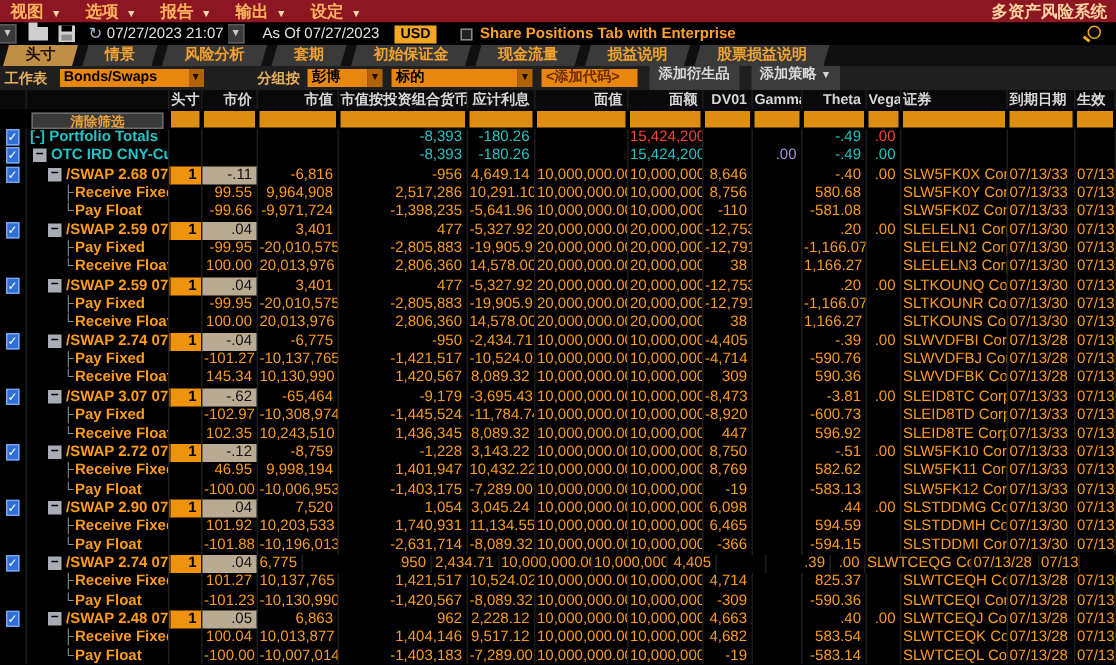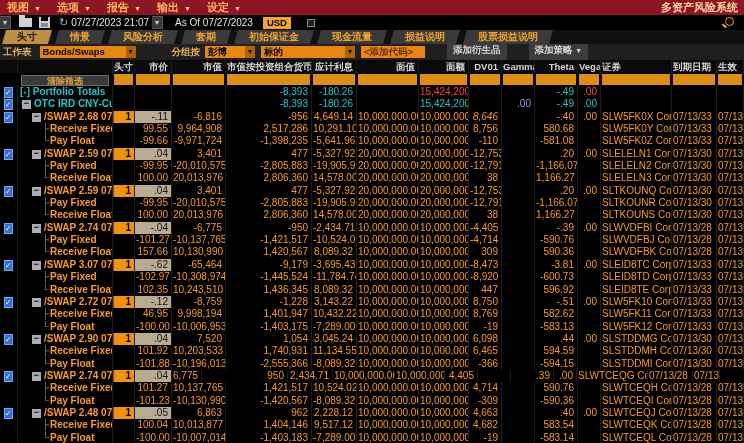--- a/index.html
+++ b/index.html
@@ -40,21 +40,21 @@
        background:#3a3a3a;color:#f2a22e;transform:skewX(-16deg);margin-left:4px;}
   .tab > span{display:inline-block;transform:skewX(16deg);}
   .tab.active{background:#bf8f45;color:#241200;}
   
   .wsbar{position:absolute;left:0;top:44px;width:744px;height:16px;background:#1f1f1f;
          display:flex;align-items:center;font-size:9.5px;}
   .ws-label{color:#e8b05c;font-weight:bold;margin-left:3px;}
   .ofield{height:12px;line-height:12px;background:#e8860d;color:#000;font-weight:bold;
           padding:0 3px;overflow:hidden;white-space:nowrap;}
   .odrop{width:10px;height:12px;background:#b36200;color:#1a0d00;font-size:7px;text-align:center;line-height:12px;}
-  .gbtn{height:16px;line-height:12px;background:#3c3c3c;color:#d8d8d8;padding:0 6px;margin-left:22px;font-weight:bold;}
+  .gbtn{height:16px;line-height:12px;background:#3c3c3c;color:#d8d8d8;padding:0 6px;margin-left:8px;font-weight:bold;}
   .placeholder-text{color:#6b2c00;}
   
   .grid{position:absolute;left:0;top:60px;width:744px;height:383px;background:#000;}
   .hdr-row{display:flex;height:13px;line-height:13px;font-size:9.5px;color:#d6d6d6;font-weight:bold;background:#0a0a0a;}
   .filter-row{display:flex;height:13px;background:#000;}
   .rows{position:absolute;left:0;top:26px;width:744px;height:357px;overflow:hidden;}
   .row{display:flex;height:12.35px;line-height:12.5px;font-size:10px;}
   .cell{flex:none;overflow:hidden;white-space:nowrap;border-right:1px solid #1d1d1d;padding:0 3px 0 1px;}
   .cell.r{text-align:right;}
   .cell.l{text-align:left;}
@@ -89,20 +89,21 @@
   <div class="ctrlbar">
     <span class="mini-drop">▼</span>
     <span class="icon-folder"></span>
     <span class="icon-save"></span>
     <span class="refresh-glyph">↻</span>
     <span class="dt-text">07/27/2023 21:07</span>
     <span class="mini-drop" style="margin-left:3px">▼</span>
     <span class="asof">As Of 07/27/2023</span>
     <span class="usd-badge">USD</span>
     <span class="share-chk"></span>
+    <span class="share-label">Share Positions Tab with Enterprise</span>
     <span class="mag"></span>
   </div>
 
   <div class="tabbar" id="tabbar">
       <span class="tab active"><span>头寸</span></span>
       <span class="tab"><span>情景</span></span>
       <span class="tab"><span>风险分析</span></span>
       <span class="tab"><span>套期</span></span>
       <span class="tab"><span>初始保证金</span></span>
       <span class="tab"><span>现金流量</span></span>
@@ -231,21 +232,21 @@
         <div class="row">
           <span class="cell" style="width: 18px; padding: 0px;"><span class="chkbox">✓</span></span>
           <span class="cell l" style="width: 95px; color: rgb(251, 156, 29); font-weight: bold; padding-left: 14px;"><span class="expand-box">−</span>/SWAP 2.68 07/1</span>
           <span class="cell r pos-fill" style="width: 22px; color: rgb(251, 156, 29);">1</span>
           <span class="cell r px-fill" style="width: 37px; color: rgb(251, 156, 29);">-.11</span>
           <span class="cell r" style="width: 54px; color: rgb(251, 156, 29);">-6,816</span>
           <span class="cell r" style="width: 86px; color: rgb(251, 156, 29);">-956</span>
           <span class="cell r" style="width: 45px; color: rgb(251, 156, 29);">4,649.14</span>
           <span class="cell r" style="width: 62px; color: rgb(251, 156, 29);">10,000,000.00</span>
           <span class="cell r" style="width: 50px; color: rgb(251, 156, 29);">10,000,000</span>
-          <span class="cell r" style="width: 33px; color: rgb(251, 156, 29); font-style: italic;">8,646</span>
+          <span class="cell r" style="width: 33px; color: rgb(251, 156, 29);">8,646</span>
           <span class="cell r" style="width: 33px; color: rgb(251, 156, 29);"></span>
           <span class="cell r" style="width: 43px; color: rgb(251, 156, 29);">-.40</span>
           <span class="cell r" style="width: 23px; color: rgb(251, 156, 29);">.00</span>
           <span class="cell l" style="width: 71px; color: rgb(251, 156, 29);">SLW5FK0X Corp</span>
           <span class="cell l" style="width: 45px; color: rgb(251, 156, 29);">07/13/33</span>
           <span class="cell l" style="width: 27px; color: rgb(251, 156, 29);">07/13/23</span>
         </div>
         <div class="row">
           <span class="cell" style="width: 18px; padding: 0px;"></span>
           <span class="cell l" style="width: 95px; color: rgb(251, 156, 29); font-weight: bold; padding-left: 24px;"><span class="tree-glyph">├</span>Receive Fixed</span>
@@ -423,21 +424,21 @@
           <span class="cell r" style="width: 43px; color: rgb(251, 156, 29);">-590.76</span>
           <span class="cell r" style="width: 23px; color: rgb(251, 156, 29);"></span>
           <span class="cell l" style="width: 71px; color: rgb(251, 156, 29);">SLWVDFBJ Corp</span>
           <span class="cell l" style="width: 45px; color: rgb(251, 156, 29);">07/13/28</span>
           <span class="cell l" style="width: 27px; color: rgb(251, 156, 29);">07/13/23</span>
         </div>
         <div class="row">
           <span class="cell" style="width: 18px; padding: 0px;"></span>
           <span class="cell l" style="width: 95px; color: rgb(251, 156, 29); font-weight: bold; padding-left: 24px;"><span class="tree-glyph">└</span>Receive Float</span>
           <span class="cell r" style="width: 22px; color: rgb(251, 156, 29);"></span>
-          <span class="cell r" style="width: 37px; color: rgb(251, 156, 29);">157.66</span>
+          <span class="cell r" style="width: 37px; color: rgb(251, 156, 29);">145.34</span>
           <span class="cell r" style="width: 54px; color: rgb(251, 156, 29);">10,130,990</span>
           <span class="cell r" style="width: 86px; color: rgb(251, 156, 29);">1,420,567</span>
           <span class="cell r" style="width: 45px; color: rgb(251, 156, 29);">8,089.32</span>
           <span class="cell r" style="width: 62px; color: rgb(251, 156, 29);">10,000,000.00</span>
           <span class="cell r" style="width: 50px; color: rgb(251, 156, 29);">10,000,000</span>
           <span class="cell r" style="width: 33px; color: rgb(251, 156, 29);">309</span>
           <span class="cell r" style="width: 33px; color: rgb(251, 156, 29);"></span>
           <span class="cell r" style="width: 43px; color: rgb(251, 156, 29);">590.36</span>
           <span class="cell r" style="width: 23px; color: rgb(251, 156, 29);"></span>
           <span class="cell l" style="width: 71px; color: rgb(251, 156, 29);">SLWVDFBK Corp</span>
@@ -587,21 +588,21 @@
           <span class="cell l" style="width: 71px; color: rgb(251, 156, 29);">SLSTDDMH Corp</span>
           <span class="cell l" style="width: 45px; color: rgb(251, 156, 29);">07/13/30</span>
           <span class="cell l" style="width: 27px; color: rgb(251, 156, 29);">07/13/23</span>
         </div>
         <div class="row">
           <span class="cell" style="width: 18px; padding: 0px;"></span>
           <span class="cell l" style="width: 95px; color: rgb(251, 156, 29); font-weight: bold; padding-left: 24px;"><span class="tree-glyph">└</span>Pay Float</span>
           <span class="cell r" style="width: 22px; color: rgb(251, 156, 29);"></span>
           <span class="cell r" style="width: 37px; color: rgb(251, 156, 29);">-101.88</span>
           <span class="cell r" style="width: 54px; color: rgb(251, 156, 29);">-10,196,013</span>
-          <span class="cell r" style="width: 86px; color: rgb(251, 156, 29);">-2,555,366</span>
+          <span class="cell r" style="width: 86px; color: rgb(251, 156, 29);">-2,631,714</span>
           <span class="cell r" style="width: 45px; color: rgb(251, 156, 29);">-8,089.32</span>
           <span class="cell r" style="width: 62px; color: rgb(251, 156, 29);">10,000,000.00</span>
           <span class="cell r" style="width: 50px; color: rgb(251, 156, 29);">10,000,000</span>
           <span class="cell r" style="width: 33px; color: rgb(251, 156, 29);">-366</span>
           <span class="cell r" style="width: 33px; color: rgb(251, 156, 29);"></span>
           <span class="cell r" style="width: 43px; color: rgb(251, 156, 29);">-594.15</span>
           <span class="cell r" style="width: 23px; color: rgb(251, 156, 29);"></span>
           <span class="cell l" style="width: 71px; color: rgb(251, 156, 29);">SLSTDDMI Corp</span>
           <span class="cell l" style="width: 45px; color: rgb(251, 156, 29);">07/13/30</span>
           <span class="cell l" style="width: 27px; color: rgb(251, 156, 29);">07/13/23</span>
@@ -629,21 +630,21 @@
           <span class="cell l" style="width: 95px; color: rgb(251, 156, 29); font-weight: bold; padding-left: 24px;"><span class="tree-glyph">├</span>Receive Fixed</span>
           <span class="cell r" style="width: 22px; color: rgb(251, 156, 29);"></span>
           <span class="cell r" style="width: 37px; color: rgb(251, 156, 29);">101.27</span>
           <span class="cell r" style="width: 54px; color: rgb(251, 156, 29);">10,137,765</span>
           <span class="cell r" style="width: 86px; color: rgb(251, 156, 29);">1,421,517</span>
           <span class="cell r" style="width: 45px; color: rgb(251, 156, 29);">10,524.02</span>
           <span class="cell r" style="width: 62px; color: rgb(251, 156, 29);">10,000,000.00</span>
           <span class="cell r" style="width: 50px; color: rgb(251, 156, 29);">10,000,000</span>
           <span class="cell r" style="width: 33px; color: rgb(251, 156, 29);">4,714</span>
           <span class="cell r" style="width: 33px; color: rgb(251, 156, 29);"></span>
-          <span class="cell r" style="width: 43px; color: rgb(251, 156, 29);">590.76</span>
+          <span class="cell r" style="width: 43px; color: rgb(251, 156, 29);">825.37</span>
           <span class="cell r" style="width: 23px; color: rgb(251, 156, 29);"></span>
           <span class="cell l" style="width: 71px; color: rgb(251, 156, 29);">SLWTCEQH Corp</span>
           <span class="cell l" style="width: 45px; color: rgb(251, 156, 29);">07/13/28</span>
           <span class="cell l" style="width: 27px; color: rgb(251, 156, 29);">07/13/23</span>
         </div>
         <div class="row">
           <span class="cell" style="width: 18px; padding: 0px;"></span>
           <span class="cell l" style="width: 95px; color: rgb(251, 156, 29); font-weight: bold; padding-left: 24px;"><span class="tree-glyph">└</span>Pay Float</span>
           <span class="cell r" style="width: 22px; color: rgb(251, 156, 29);"></span>
           <span class="cell r" style="width: 37px; color: rgb(251, 156, 29);">-101.23</span>

